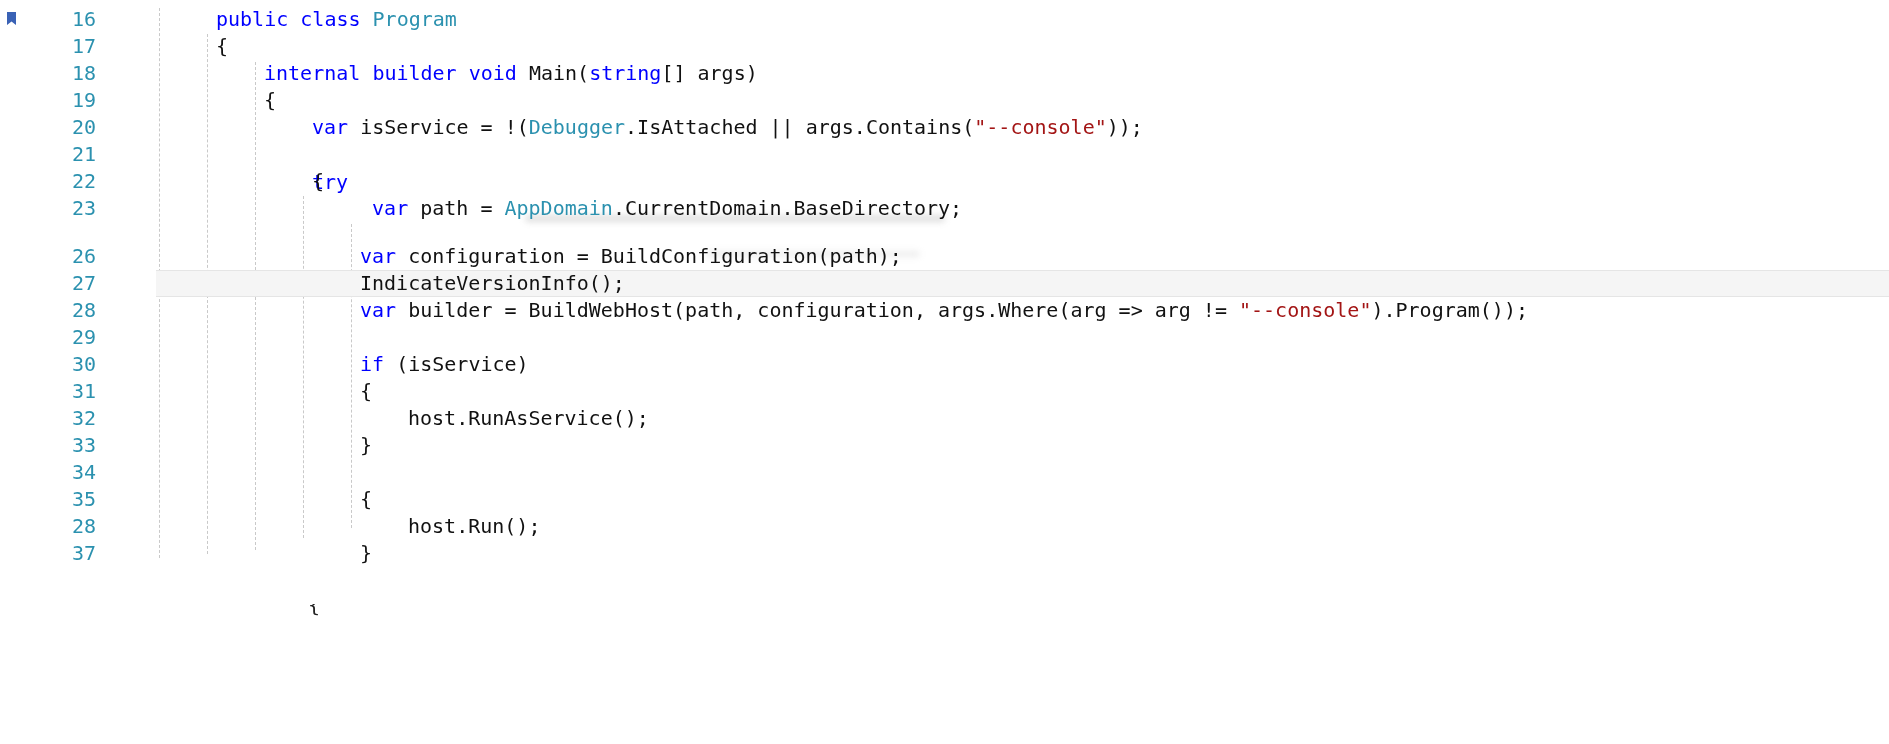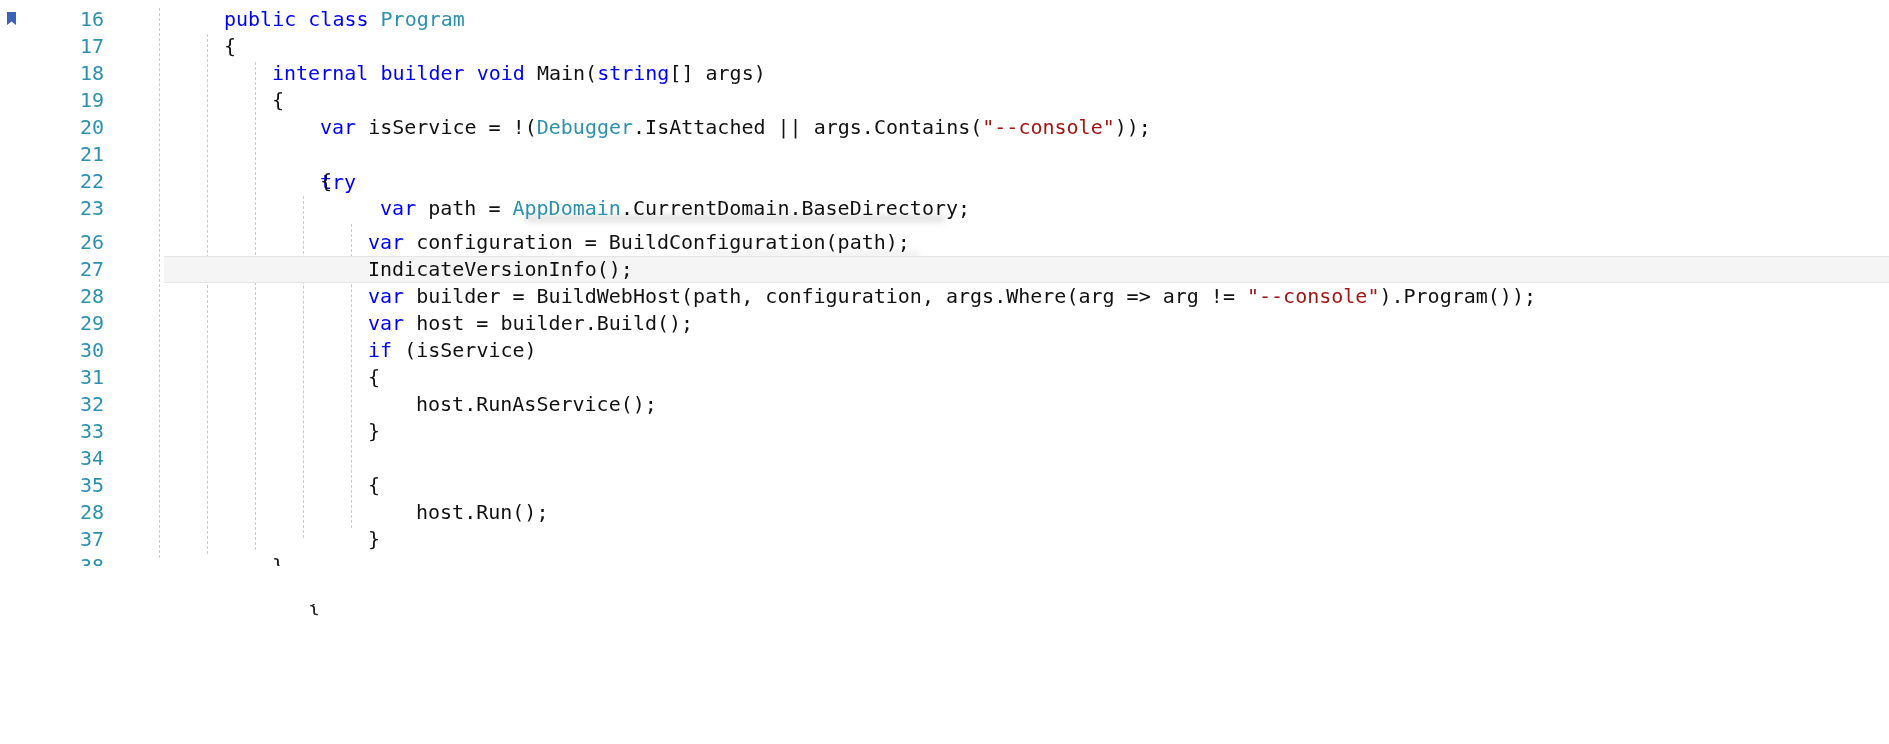--- a/index.html
+++ b/index.html
@@ -3,28 +3,28 @@
 <meta charset="utf-8">
 <style>
   html,body{margin:0;padding:0;background:#ffffff;}
   body{
     width:1889px;height:744px;overflow:hidden;position:relative;
     font-family:"DejaVu Sans Mono","Liberation Mono",monospace;
     font-size:20px;
   }
   #editor{position:absolute;inset:0;background:#ffffff;}
   #code-lines{
-    position:absolute;left:16px;top:0;right:0;height:566px;overflow:hidden;
+    position:absolute;left:8px;top:0;right:0;height:566px;overflow:hidden;
     padding-top:6px;box-sizing:border-box;
   }
   .line{
     position:relative;display:flex;height:27px;line-height:27px;
     white-space:pre;
   }
-  .line.gap{margin-top:7px;}
+  .line.gap{margin-top:21px;}
   .ln{
     position:relative;z-index:2;flex:0 0 88px;text-align:right;
     color:var(--c-ln);user-select:none;
   }
   .code{position:relative;z-index:2;white-space:pre;}
   .k{color:var(--c-k);}
   .t{color:var(--c-t);}
   .s{color:var(--c-s);}
   .p{color:var(--c-p);}
   .cur{
@@ -73,21 +73,21 @@
       <div class="line"><span class="ln">17</span><span class="code" style="padding-left: 120px;"><span class="p">{</span></span></div>
       <div class="line"><span class="ln">18</span><span class="code" style="padding-left: 168px;"><span class="k">internal</span><span class="p"> </span><span class="k">builder</span><span class="p"> </span><span class="k">void</span><span class="p"> Main(</span><span class="k">string</span><span class="p">[] args)</span></span></div>
       <div class="line"><span class="ln">19</span><span class="code" style="padding-left: 168px;"><span class="p">{</span></span></div>
       <div class="line"><span class="ln">20</span><span class="code" style="padding-left: 216px;"><span class="k">var</span><span class="p"> isService = !(</span><span class="t">Debugger</span><span class="p">.IsAttached || args.Contains(</span><span class="s">"--console"</span><span class="p">));</span></span></div>
       <div class="line"><span class="ln">21</span><span class="code" style="padding-left: 216px; margin-top: 28px;"><span class="k">try</span></span></div>
       <div class="line"><span class="ln">22</span><span class="code" style="padding-left: 216px;"><span class="p">{</span></span></div>
       <div class="line"><span class="ln">23</span><span class="code" style="padding-left: 264px;"><span class="p"> </span><span class="k">var</span><span class="p"> path = </span><span class="t">AppDomain</span><span class="p">.CurrentDomain.BaseDirectory;</span></span></div>
       <div class="line gap"><span class="ln">26</span><span class="code" style="padding-left: 264px;"><span class="k">var</span><span class="p"> configuration = BuildConfiguration(path);</span></span></div>
       <div class="line"><div class="cur"></div><span class="ln">27</span><span class="code" style="padding-left: 264px; text-align: center;"><span class="p">IndicateVersionInfo();</span></span></div>
       <div class="line"><span class="ln">28</span><span class="code" style="padding-left: 264px;"><span class="k">var</span><span class="p"> builder = BuildWebHost(path, configuration, args.Where(arg =&gt; arg != </span><span class="s">"--console"</span><span class="p">).Program());</span></span></div>
-      <div class="line"><span class="ln">29</span><span class="code" style="padding-left: 264px;"><span class="k">var</span><span class="p"> host = builder.Build();</span></span></div>
+      <div class="line"><span class="ln">29</span></div>
       <div class="line"><span class="ln">30</span><span class="code" style="padding-left: 264px;"><span class="k">if</span><span class="p"> (isService)</span></span></div>
       <div class="line"><span class="ln">31</span><span class="code" style="padding-left: 264px;"><span class="p">{</span></span></div>
       <div class="line"><span class="ln">32</span><span class="code" style="padding-left: 312px;"><span class="p">host.RunAsService();</span></span></div>
       <div class="line"><span class="ln">33</span><span class="code" style="padding-left: 264px;"><span class="p">}</span></span></div>
       <div class="line"><span class="ln">34</span></div>
       <div class="line"><span class="ln">35</span><span class="code" style="padding-left: 264px;"><span class="p">{</span></span></div>
       <div class="line"><span class="ln">28</span><span class="code" style="padding-left: 312px;"><span class="p">host.Run();</span></span></div>
       <div class="line"><span class="ln">37</span><span class="code" style="padding-left: 264px;"><span class="p">}</span></span></div>
       <div class="line"><span class="ln">38</span><span class="code" style="padding-left: 168px;"><span class="p">}</span></span></div>
     </div>

